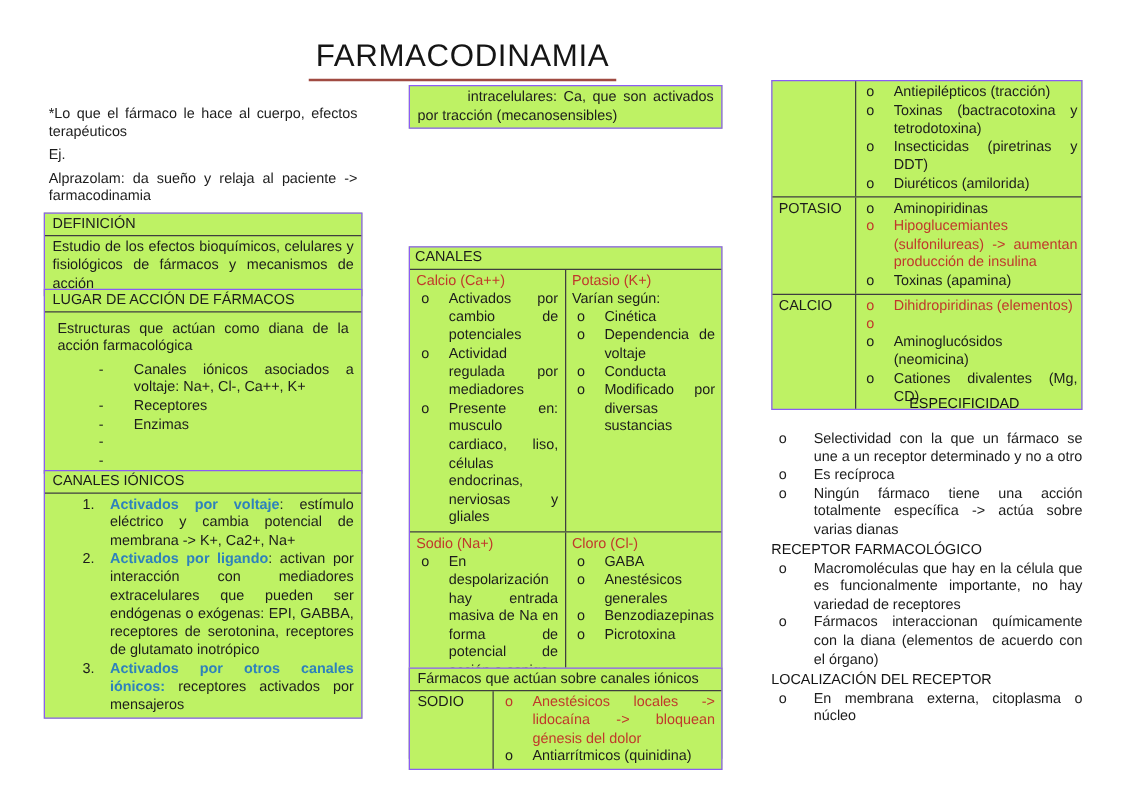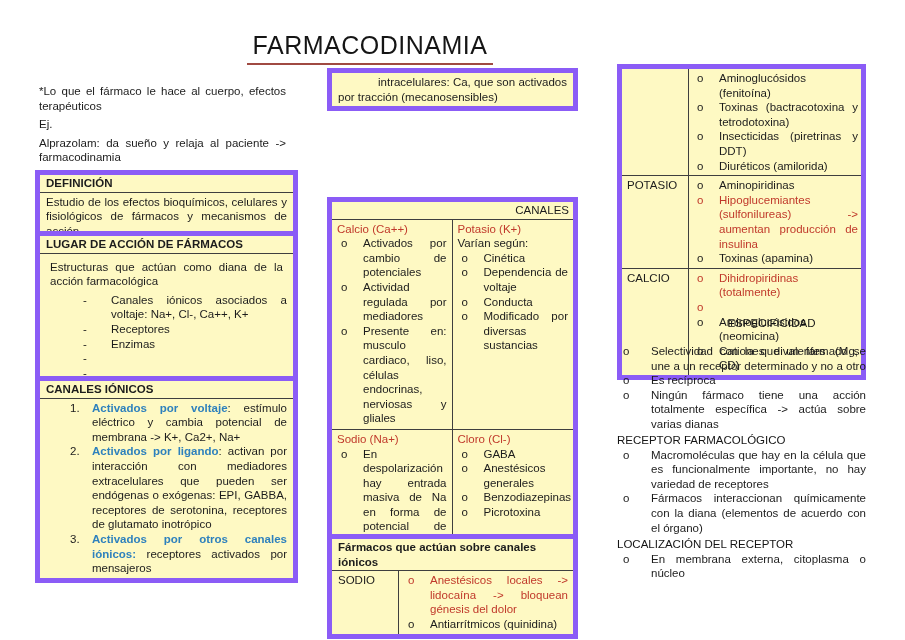--- a/index.html
+++ b/index.html
@@ -9,39 +9,39 @@
     font-size:11.5px;line-height:1.27;color:#1c1c1c;
   }
   .abs{position:absolute;}
   
   .title-wrap{left:0;top:30px;width:740px;text-align:center;}
   .page-title{
     display:inline-block;font-size:25px;letter-spacing:.5px;color:#151515;
     border-bottom:2px solid #a04a42;padding:0 6px 1px 6px;
   }
   
-  .box{border:5px solid #8b5cf6;background:#fef9c3;}
-  .bh{padding:1px 6px;border-bottom:1px solid #3f3f3f;font-weight:bold;}
+  .box{border:1px solid #8b5cf6;background:#bef264;}
+  .bh{padding:1px 6px;border-bottom:1px solid #3f3f3f;}
   .bb{padding:2px 6px;}
   .j{text-align:justify;}
   p{margin:4px;}
   
   .it{display:flex;align-items:flex-start;}
   .mk{flex:none;}
   .tx{flex:1;text-align:justify;}
   .bul .mk{flex:0 0 22px;padding-left:4px;}
   .rbul .mk{flex:0 0 28px;padding-left:6px;}
   .dashl{padding-left:34px;}
   .dashl .mk{flex:0 0 28px;padding-left:3px;}
   .numl{padding-left:24px;}
   .numl .mk{flex:0 0 22px;}
   .blue{color:var(--blue);font-weight:700;}
   .red{color:var(--red);}
   
-  .ct-title{text-align:right;border-bottom:1px solid #3f3f3f;padding:1px 4px;}
+  .ct-title{text-align:left;border-bottom:1px solid #3f3f3f;padding:1px 4px;}
   .crow{display:flex;}
   .crow.rowb{border-top:1px solid #3f3f3f;}
   .cc{width:50%;box-sizing:border-box;padding:2px 5px 3px 5px;}
   .cc.first{border-right:1px solid #3f3f3f;}
   
   .frow{display:flex;}
   .flab{flex:0 0 54px;padding:2px 6px;border-right:1px solid #3f3f3f;}
   .fcon{flex:1;padding:2px 5px;}
   
   .rrow{display:flex;}
@@ -207,21 +207,21 @@
     </div>
   </div>
 </div>
 
 <div class="abs box" style="left:617px;top:64px;width:249px;box-sizing:border-box;">
   <div class="rrow">
     <div class="rlab"></div>
     <div class="rcon">
       <div class="it bul">
         <span class="mk">o</span>
-        <span class="tx">Aminoglucósidos (fenitoína)</span>
+        <span class="tx">Antiepilépticos (tracción)</span>
       </div>
       <div class="it bul">
         <span class="mk">o</span>
         <span class="tx">Toxinas (bactracotoxina y tetrodotoxina)</span>
       </div>
       <div class="it bul">
         <span class="mk">o</span>
         <span class="tx">Insecticidas (piretrinas y DDT)</span>
       </div>
       <div class="it bul">
@@ -245,21 +245,21 @@
         <span class="mk">o</span>
         <span class="tx">Toxinas (apamina)</span>
       </div>
     </div>
   </div>
   <div class="rrow rowb">
     <div class="rlab">CALCIO</div>
     <div class="rcon">
       <div class="it bul red">
         <span class="mk">o</span>
-        <span class="tx">Dihidropiridinas (totalmente)</span>
+        <span class="tx">Dihidropiridinas (elementos)</span>
       </div>
       <div class="it bul red">
         <span class="mk">o</span>
       </div>
       <div class="it bul">
         <span class="mk">o</span>
         <span class="tx">Aminoglucósidos (neomicina)</span>
       </div>
       <div class="it bul">
         <span class="mk">o</span>

